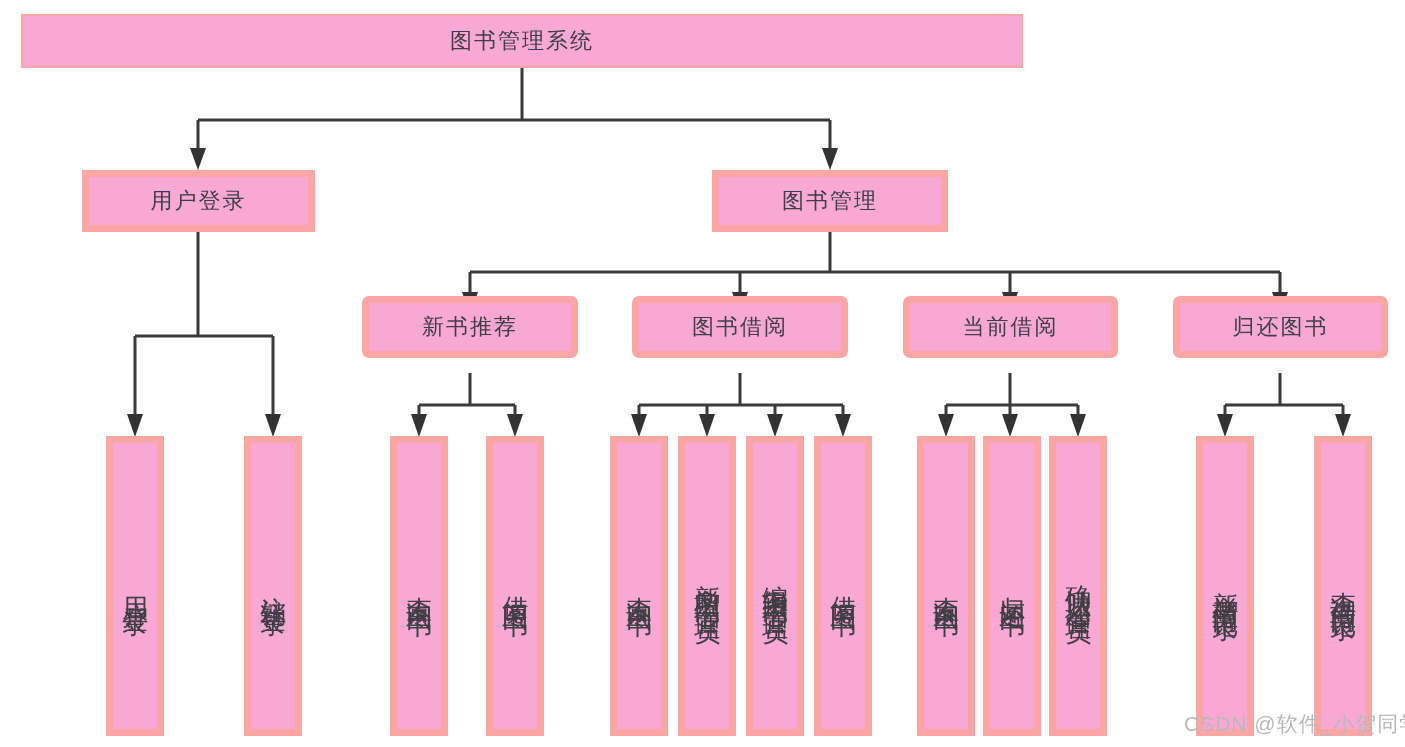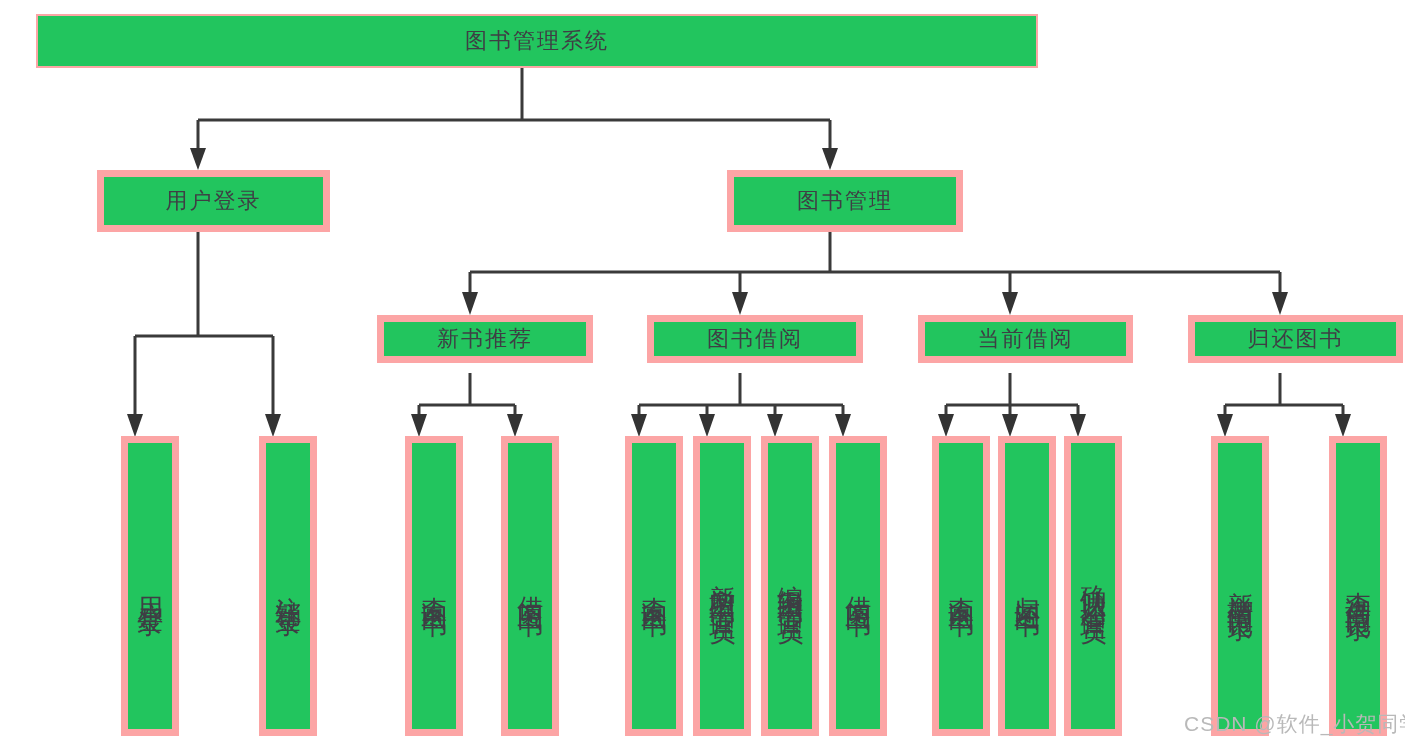--- a/index.html
+++ b/index.html
@@ -15,37 +15,36 @@
   }
 
   svg.wires {
     position: absolute;
     left: 0; top: 0;
     width: 1405px; height: 747px;
   }
 
   .box {
     position: absolute;
-    background: #22c55e;
+    background: #f9a8d4;
     border: 7px solid #fca5a5;
     display: flex;
     align-items: center;
     justify-content: center;
     color: #3e3e44;
-    margin-left: 15px;
   }
 
   .h-label { font-size: 22px; letter-spacing: 2px; white-space: nowrap; }
 
   .root  { left: 21px;  top: 14px;  width: 1002px; height: 54px; border-width: 2px; }
 
   .lvl2-user { left: 82px;  top: 170px; width: 233px; height: 62px; }
   .lvl2-book { left: 712px; top: 170px; width: 236px; height: 62px; text-align: center; }
 
-  .lvl3 { top: 315px; height: 48px; }
+  .lvl3 { top: 296px; height: 62px; border-radius: 7px; }
   .lvl3-newrec  { left: 362px;  width: 216px; }
   .lvl3-borrow  { left: 632px;  width: 216px; }
   .lvl3-current { left: 903px;  width: 215px; }
   .lvl3-records { left: 1173px; width: 215px; }
 
   .leaf { top: 436px; width: 58px; height: 300px; }
   .leaf .v-label {
     writing-mode: vertical-rl;
     text-orientation: mixed;
     font-size: 26px;

